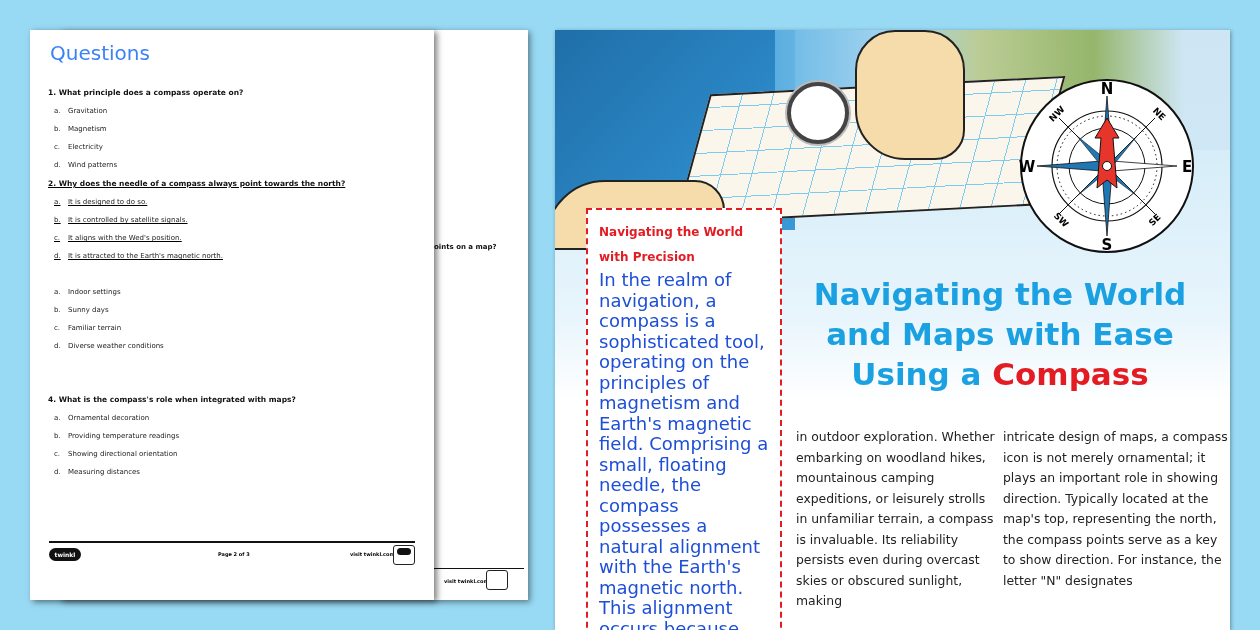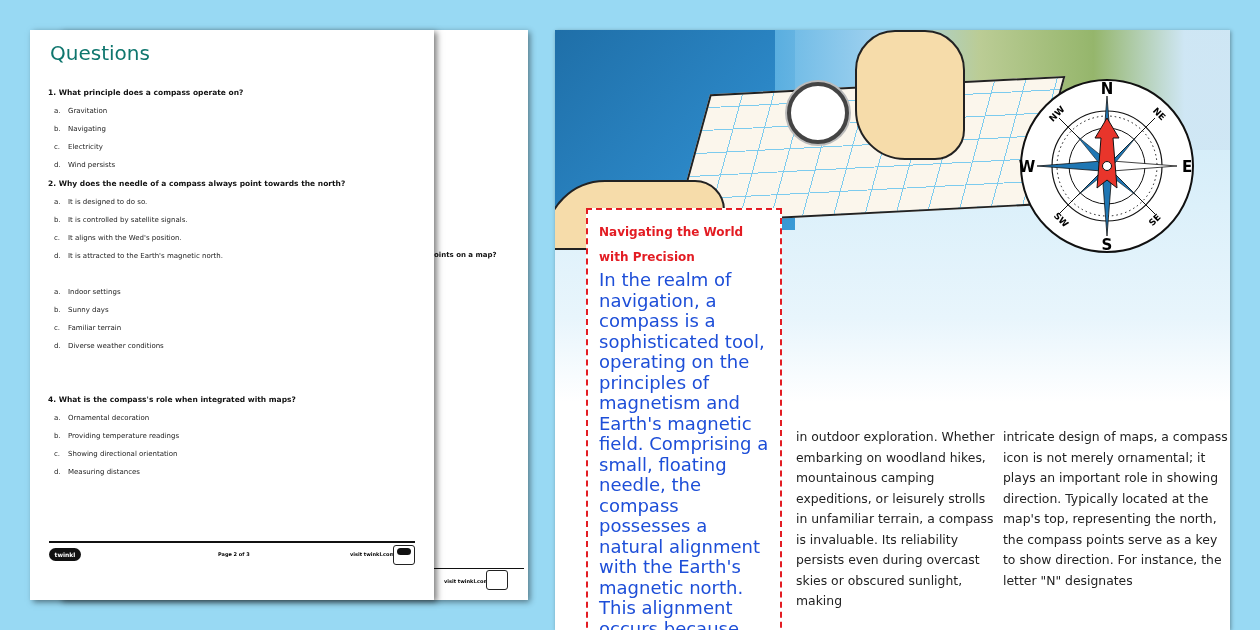--- a/index.html
+++ b/index.html
@@ -2,29 +2,29 @@
 <html><head>
   <meta charset="utf-8">
   <style>
     * { box-sizing: border-box; margin: 0; padding: 0; }
     html, body { width: 1260px; height: 630px; overflow: hidden; }
     body { background: #98d9f3; font-family: "DejaVu Sans", sans-serif; position: relative; }
 
     
     .page-back { position: absolute; left: 60px; top: 30px; width: 468px; height: 570px; background: #fff;
       box-shadow: 2px 2px 6px rgba(0,0,0,0.45); }
-    .page-back .peek-q { position: absolute; left: 374px; top: 221px; font-size: 7px; font-weight: bold; color: #111; white-space: nowrap; text-align: right; }
+    .page-back .peek-q { position: absolute; left: 374px; top: 213px; font-size: 7px; font-weight: bold; color: #111; white-space: nowrap; text-align: right; }
     .page-back .footer-line { position: absolute; left: 374px; top: 538px; width: 90px; height: 1px; background: #111; }
     .page-back .footer-url { position: absolute; left: 384px; top: 548px; font-size: 5px; font-weight: bold; }
     .page-back .footer-badge { position: absolute; left: 426px; top: 540px; width: 22px; height: 20px; border: 1px solid #222; border-radius: 3px; background:#fff; }
 
     
     .page-front { position: absolute; left: 30px; top: 30px; width: 404px; height: 570px; background: #fff;
       box-shadow: 3px 2px 6px rgba(0,0,0,0.5); }
-    .q-title { position: absolute; left: 20px; top: 11px; font-size: 20px; color: #0f766e; font-family: "DejaVu Sans", sans-serif; }
+    .q-title { position: absolute; left: 20px; top: 11px; font-size: 20px; color: #3b82f6; font-family: "DejaVu Sans", sans-serif; }
     .q-block { position: absolute; left: 18px; width: 380px; }
     .q-text { font-size: 7.5px; font-weight: bold; color: #111; height: 18px; line-height: 10px; }
     .q-opt { font-size: 7px; color: #222; height: 18px; line-height: 10px; padding-left: 6px; display: flex; }
     .q-opt .letter { width: 14px; }
     .footer { position: absolute; left: 0; top: 500px; width: 404px; height: 50px; }
     .footer .hr { position: absolute; left: 19px; top: 11px; width: 366px; height: 1.5px; background: #111; }
     .logo { position: absolute; left: 19px; top: 18px; width: 32px; height: 13px; background: #111; border-radius: 7px; color: #fff; font-size: 6px; font-weight: bold; text-align: center; line-height: 13px; }
     .page-num { position: absolute; left: 188px; top: 21px; font-size: 5px; font-weight: bold; }
     .visit-url { position: absolute; left: 320px; top: 21px; font-size: 5px; font-weight: bold; }
     .badge { position: absolute; left: 363px; top: 15px; width: 22px; height: 20px; border: 1px solid #222; border-radius: 3px; background: #fff; }
@@ -71,33 +71,33 @@
   <div class="q-title">Questions</div>
 
   <div class="q-block" style="top:58px;">
     <div class="q-text">1. What principle does a compass operate on?</div>
     <div class="q-opt">
         <span class="letter">a.</span>
         <span>Gravitation</span>
       </div>
     <div class="q-opt">
         <span class="letter">b.</span>
-        <span>Navigating</span>
+        <span>Magnetism</span>
       </div>
     <div class="q-opt">
         <span class="letter">c.</span>
         <span>Electricity</span>
       </div>
     <div class="q-opt">
         <span class="letter">d.</span>
-        <span>Wind persists</span>
-      </div>
-  </div>
-
-  <div class="q-block" style="top:149px;">
+        <span>Wind patterns</span>
+      </div>
+  </div>
+
+  <div class="q-block" style="top:149px;text-decoration:underline;">
     <div class="q-text">2. Why does the needle of a compass always point towards the north?</div>
     <div class="q-opt">
         <span class="letter">a.</span>
         <span>It is designed to do so.</span>
       </div>
     <div class="q-opt">
         <span class="letter">b.</span>
         <span>It is controlled by satellite signals.</span>
       </div>
     <div class="q-opt">
@@ -191,16 +191,21 @@
     <text x="140" y="40" text-anchor="middle" font-size="9" font-weight="bold" font-family="DejaVu Sans, sans-serif" transform="rotate(45 140 40)">NE</text>
     <text x="42" y="146" text-anchor="middle" font-size="9" font-weight="bold" font-family="DejaVu Sans, sans-serif" transform="rotate(45 42 146)">SW</text>
     <text x="140" y="146" text-anchor="middle" font-size="9" font-weight="bold" font-family="DejaVu Sans, sans-serif" transform="rotate(-45 140 146)">SE</text>
   </svg>
 
   <div class="sidebar-box">
     <div class="sidebar-title">Navigating the World with Precision</div>
     <div class="sidebar-body">In the realm of navigation, a compass is a sophisticated tool, operating on the principles of magnetism and Earth's magnetic field. Comprising a small, floating needle, the compass possesses a natural alignment with the Earth's magnetic north. This alignment occurs because the north end of the needle is magnetically attracted to the Earth's magnetic north, thereby serving</div>
   </div>
 
+  <div class="headline">
+    <div>Navigating the World</div>
+    <div>and Maps with Ease</div>
+    <div><span>Using a </span><span class="accent">Compass</span></div>
+  </div>
 
   <div class="col col-2">intricate design of maps, a compass icon is not merely ornamental; it plays an important role in showing direction. Typically located at the map's top, representing the north, the compass points serve as a key to show direction. For instance, the letter "N" designates</div>
   <div class="col col-1">in outdoor exploration. Whether embarking on woodland hikes, mountainous camping expeditions, or leisurely strolls in unfamiliar terrain, a compass is invaluable. Its reliability persists even during overcast skies or obscured sunlight, making</div>
 </div>
 
 </body></html>

